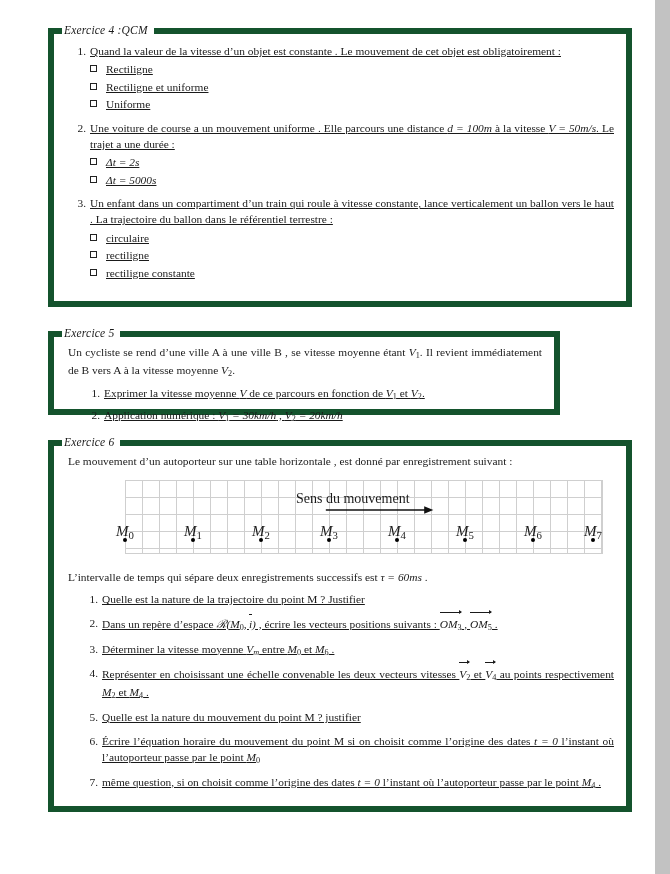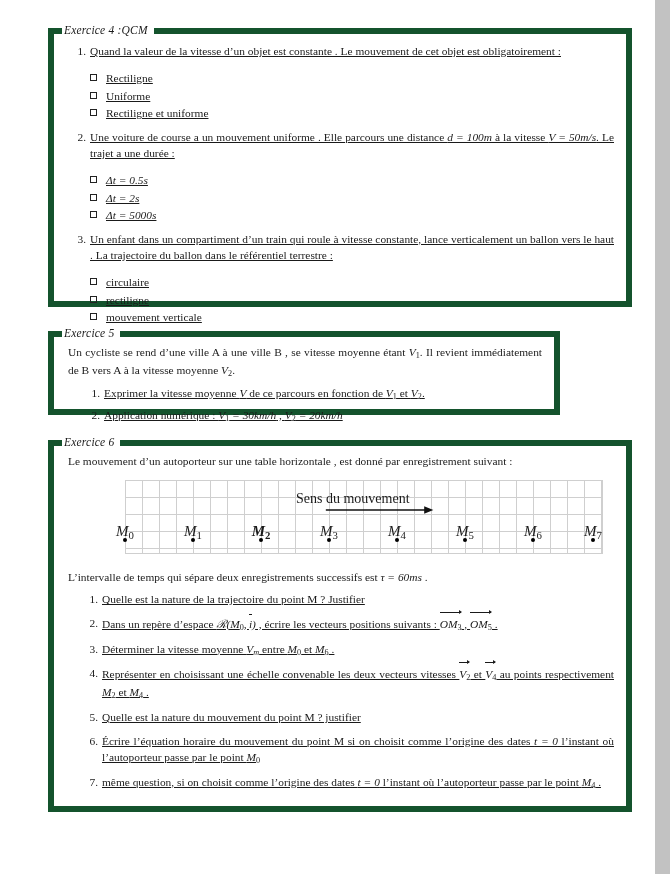--- a/index.html
+++ b/index.html
@@ -77,21 +77,21 @@
     left: 2px;
     top: 0;
     width: 16px;
     text-align: right;
     font-size: 11.4px;
   }
   .tight > li { margin-bottom: 2px; }
 
   
   .choices {
-    margin: 11px 0 0 0;
+    margin: 2px 0 0 0;
     padding: 0;
     list-style: none;
   }
   .choices li {
     display: block;
     margin: 0 0 1px 0;
     padding-left: 16px;
     position: relative;
     line-height: 1.45;
   }
@@ -216,38 +216,34 @@
 
         <li>
           <span>Quand la valeur de la vitesse d’un objet est constante . Le mouvement de cet objet est obligatoirement :</span>
           <ul class="choices">
             <li>
               <span class="cbox"></span>
               <span>Rectiligne</span>
             </li>
             <li>
               <span class="cbox"></span>
+              <span>Rectiligne et uniforme</span>
+            </li>
+            <li>
+              <span class="cbox"></span>
               <span>Uniforme</span>
-            </li>
-            <li>
-              <span class="cbox"></span>
-              <span>Rectiligne et uniforme</span>
             </li>
           </ul>
         </li>
 
         <li>
           <span>Une voiture de course a un mouvement uniforme . Elle parcours une distance </span><span class="mi">d = 100m</span><span> à la vitesse </span><span class="mi">V = 50m/s</span><span>. Le trajet a une durée :</span>
           <ul class="choices">
             <li>
               <span class="cbox"></span>
-              <span class="mi">Δt = 0.5s</span>
-            </li>
-            <li>
-              <span class="cbox"></span>
               <span class="mi">Δt = 2s</span>
             </li>
             <li>
               <span class="cbox"></span>
               <span class="mi">Δt = 5000s</span>
             </li>
           </ul>
         </li>
 
         <li>
@@ -256,21 +252,21 @@
             <li>
               <span class="cbox"></span>
               <span>circulaire</span>
             </li>
             <li>
               <span class="cbox"></span>
               <span>rectiligne</span>
             </li>
             <li>
               <span class="cbox"></span>
-              <span>mouvement verticale</span>
+              <span>rectiligne constante</span>
             </li>
           </ul>
         </li>
 
       </ol>
     </div>
   </div>
 
   <div class="exbox" style="left:48px; top:331px; width:512px; height:84px;">
     <div class="exbox-title">Exercice 5</div>
@@ -307,21 +303,21 @@
         <div class="ptlabel" style="left:57px; top:44px;">
           <span class="mi">M<span class="subn">0</span></span>
         </div>
         <div class="pt" style="left:55px; top:61px;"></div>
 
         <div class="ptlabel" style="left:125px; top:44px;">
           <span class="mi">M<span class="subn">1</span></span>
         </div>
         <div class="pt" style="left:123px; top:61px;"></div>
 
-        <div class="ptlabel" style="left:193px; top:44px;font-weight:bold;">
+        <div class="ptlabel" style="left:193px; top:44px;">
           <span class="mi">M<span class="subn">2</span></span>
         </div>
         <div class="pt" style="left:191px; top:61px;"></div>
 
         <div class="ptlabel" style="left:261px; top:44px;">
           <span class="mi">M<span class="subn">3</span></span>
         </div>
         <div class="pt" style="left:259px; top:61px;"></div>
 
         <div class="ptlabel" style="left:329px; top:44px;">

